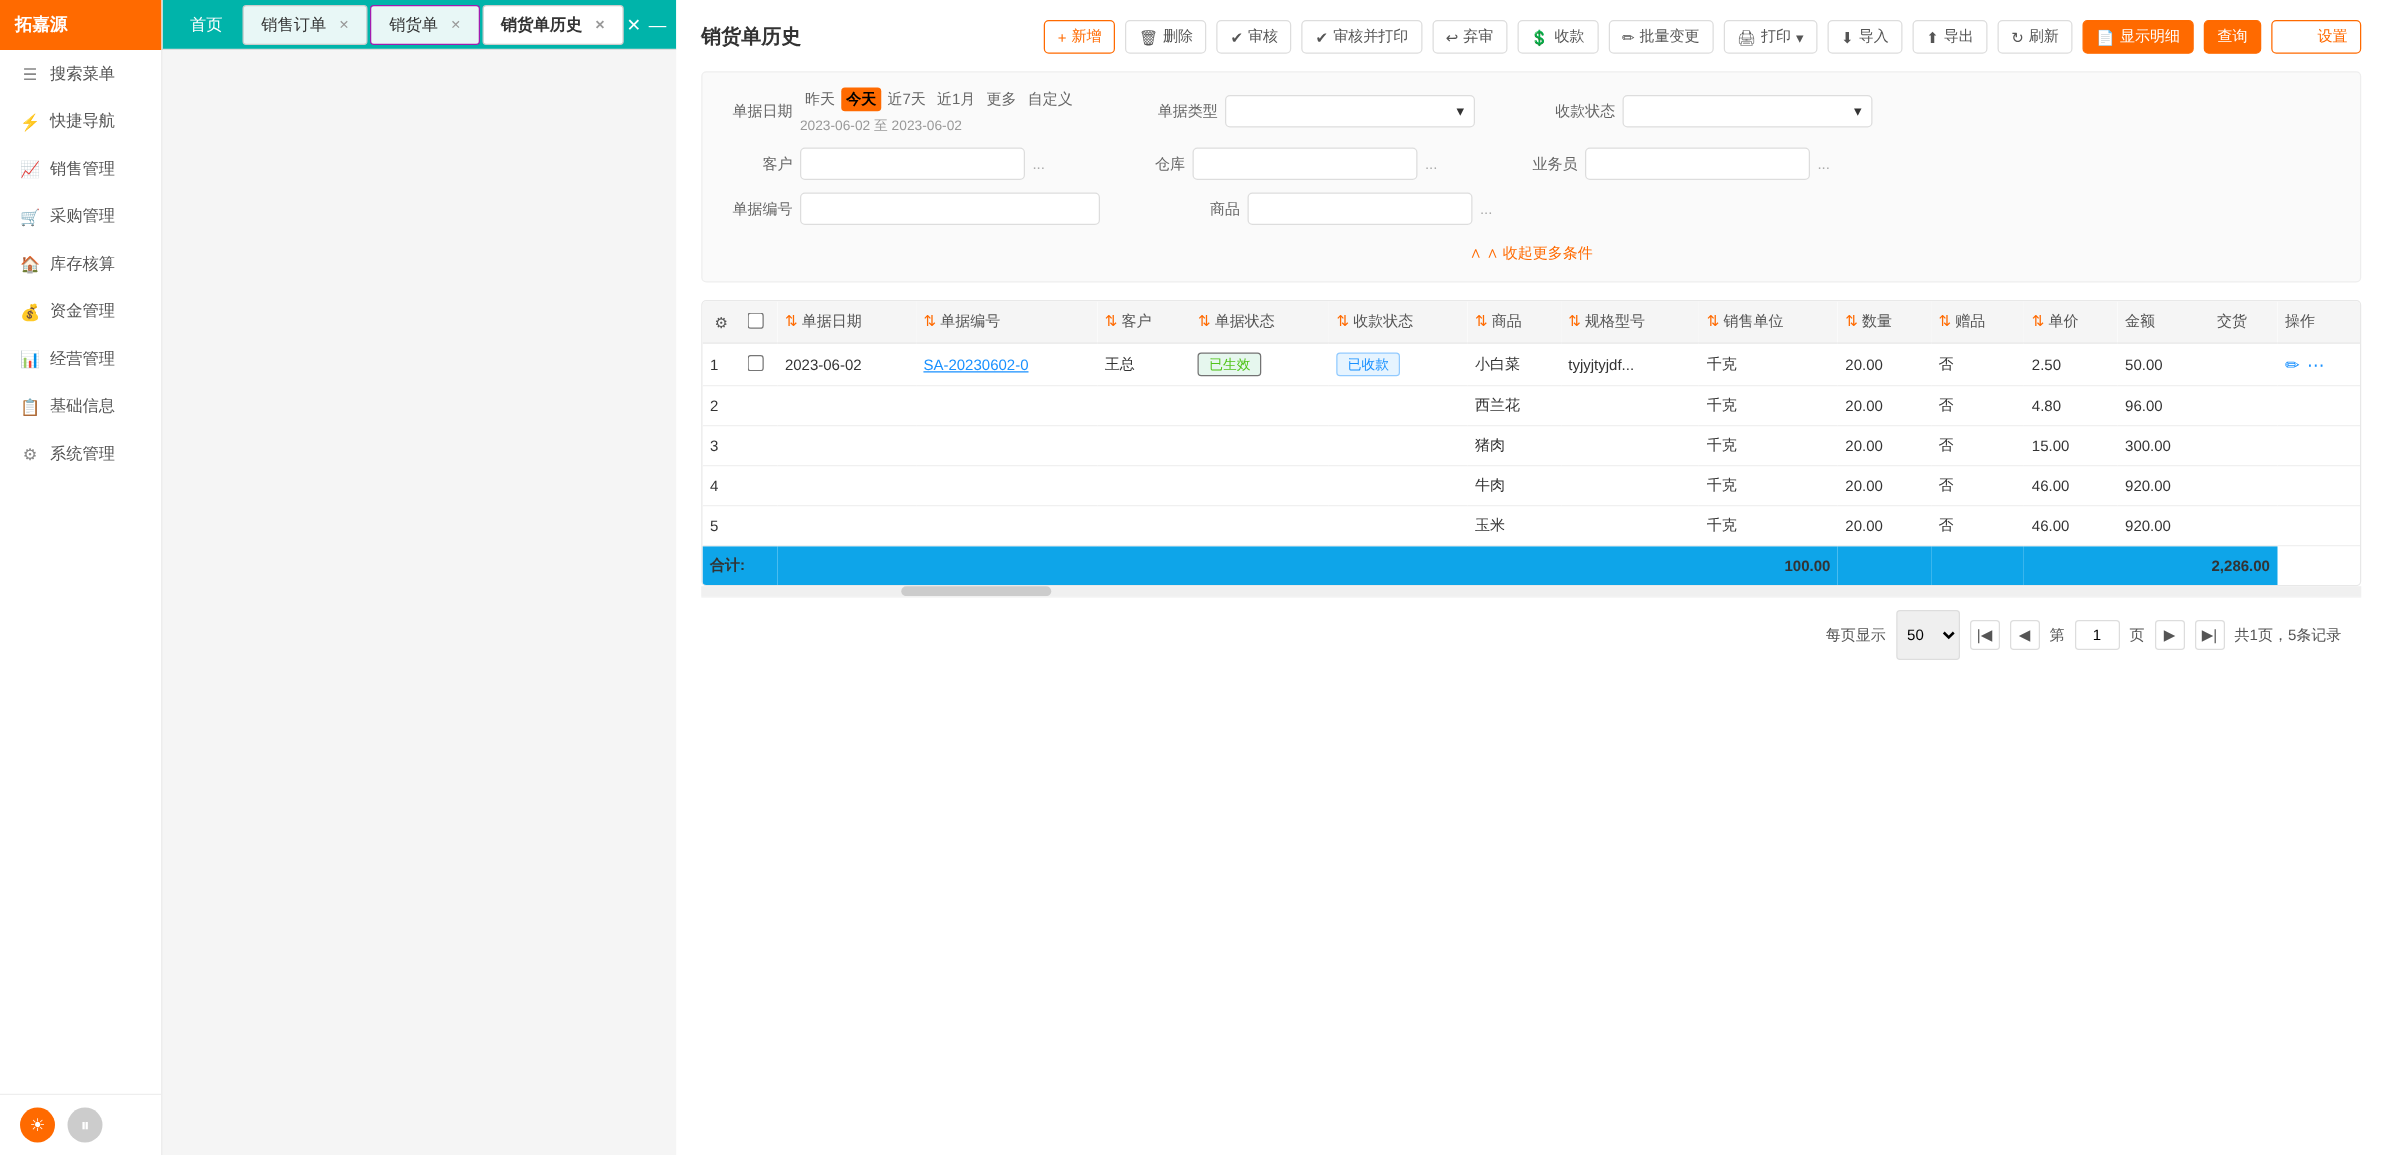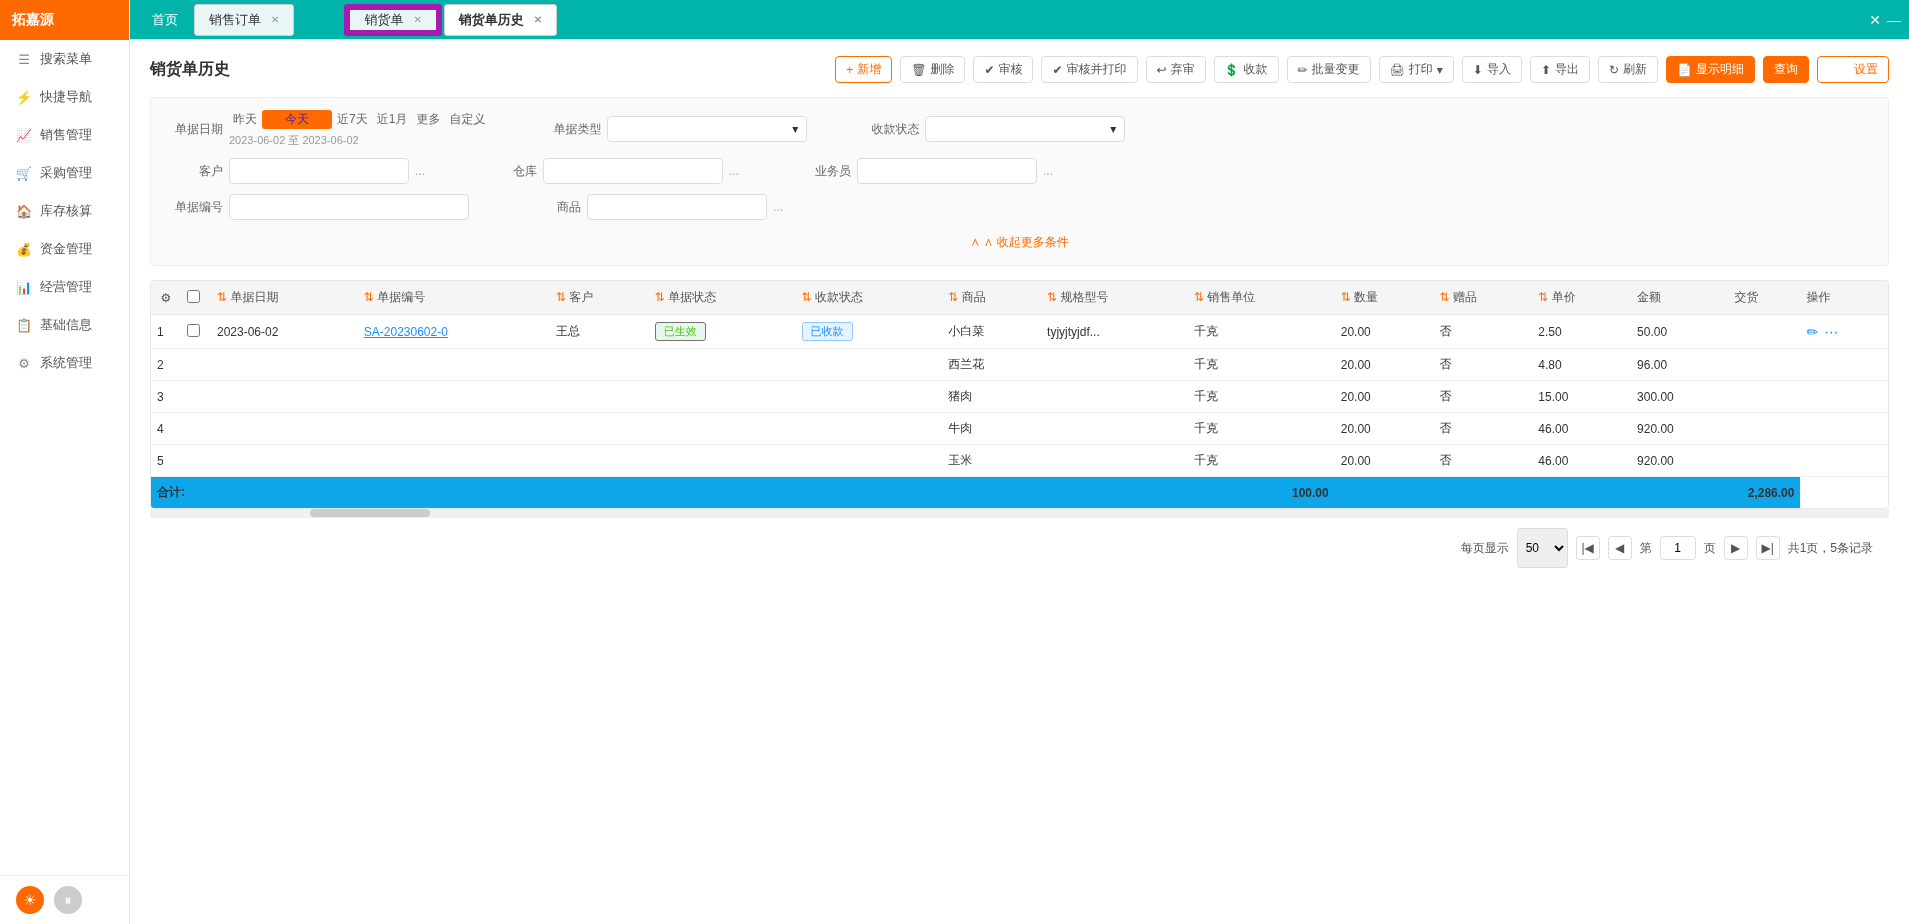--- a/index.html
+++ b/index.html
@@ -7,21 +7,21 @@
 
     
     .sidebar { width: 130px; background: #fff; border-right: 1px solid #e8e8e8; display: flex; flex-direction: column; height: 100%; }
     .sidebar-logo { background: #ff6a00; color: white; padding: 8px 12px; font-size: 14px; font-weight: bold; height: 40px; display: flex; align-items: center; }
     .sidebar-item { display: flex; align-items: center; gap: 8px; padding: 10px 16px; cursor: pointer; color: #555; font-size: 13px; }
     .sidebar-item .si-icon { width: 16px; height: 16px; display: inline-flex; align-items: center; justify-content: center; color: #888; }
     .sidebar-bottom { margin-top: auto; padding: 10px 16px; display: flex; gap: 10px; border-top: 1px solid #eee; }
     .sidebar-bottom-btn { width: 28px; height: 28px; border-radius: 50%; background: #ff6a00; display: flex; align-items: center; justify-content: center; color: white; font-size: 14px; cursor: pointer; }
 
     
-    .main { flex: 1; display: flex; flex-direction: column; overflow: hidden; }
+    .main { flex: 1; display: flex; flex-direction: row; overflow: hidden; }
 
     
     .tabs-bar { background: #fff; border-bottom: 1px solid #ddd; display: flex; align-items: center; height: 40px; padding: 0 8px; gap: 4px; }
     .tab { padding: 0 14px; height: 32px; display: flex; align-items: center; gap: 6px; cursor: pointer; border-radius: 4px 4px 0 0; font-size: 13px; color: #666; border: 1px solid transparent; }
     .tab.active { background: #fff; border: 1px solid #ddd; border-bottom: 1px solid #fff; color: #333; font-weight: bold; }
     .tab-close { font-size: 10px; color: #999; cursor: pointer; margin-left: 4px; }
 
     
     .content { flex: 1; background: #fff; overflow: auto; padding: 16px 20px; }
 
@@ -35,21 +35,21 @@
 
     
     .filter-area { background: #fafafa; border: 1px solid #eee; border-radius: 4px; padding: 12px 16px; margin-bottom: 14px; }
     .filter-row { display: flex; align-items: center; gap: 16px; margin-bottom: 10px; flex-wrap: wrap; }
     .filter-item { display: flex; align-items: center; gap: 6px; }
     .filter-label { color: #666; font-size: 12px; white-space: nowrap; min-width: 56px; text-align: right; }
     .filter-input { border: 1px solid #ddd; border-radius: 4px; padding: 3px 8px; font-size: 12px; height: 26px; min-width: 160px; background: #fff; }
     .filter-select { border: 1px solid #ddd; border-radius: 4px; padding: 3px 8px; font-size: 12px; height: 26px; min-width: 160px; background: #fff; display: flex; align-items: center; justify-content: space-between; cursor: pointer; }
     .date-shortcuts { display: flex; gap: 1px; align-items: center; font-size: 12px; }
     .date-shortcut { color: #666; cursor: pointer; padding: 1px 4px; }
-    .date-shortcut.active { background: #ff6a00; color: #4c1d95; border-radius: 3px; padding: 1px 23px; }
+    .date-shortcut.active { background: #ff6a00; color: #000000; border-radius: 3px; padding: 1px 4px; font-weight: bold; }
     .date-range { color: #999; font-size: 11px; margin-top: 2px; }
     .filter-ellipsis { color: #aaa; font-size: 12px; cursor: pointer; }
     .collapse-row { text-align: center; color: #ff6a00; font-size: 12px; cursor: pointer; padding: 4px 0 2px; }
 
     
     .table-container { border: 1px solid #e8e8e8; border-radius: 4px; overflow: hidden; }
     table { width: 100%; border-collapse: collapse; font-size: 12px; }
     thead tr { background: #f5f5f5; }
     thead th { padding: 8px 6px; text-align: left; font-weight: normal; color: #555; border-bottom: 1px solid #e8e8e8; white-space: nowrap; position: relative; }
     tbody tr { border-bottom: 1px solid #f0f0f0; }
@@ -129,21 +129,21 @@
 <div class="main">
 
   <div class="tabs-bar" style="background:#00b4aa; gap:2px; padding:4px 8px;">
     <div class="tab" style="color:#fff; border:none; background:transparent;">
       <span>首页</span>
     </div>
     <div class="tab" style="background:#e8f7f6; color:#333; border:1px solid #ccc; border-radius:3px;">
       <span>销售订单</span>
       <span class="tab-close">✕</span>
     </div>
-    <div class="tab" style="background:#e8f7f6; color:#333; border:6px solid #a21caf; border-radius:3px;margin-left:48px;">
+    <div class="tab" style="background:#e8f7f6; color:#333; border:1px solid #a21caf; border-radius:3px;">
       <span>销货单</span>
       <span class="tab-close">✕</span>
     </div>
     <div class="tab active" style="background:#fff; color:#333; border:1px solid #ccc; border-radius:3px;">
       <span>销货单历史</span>
       <span class="tab-close">✕</span>
     </div>
     <div style="margin-left:auto; display:flex; align-items:center; gap:6px;">
       <span style="color:#fff; cursor:pointer; font-size:14px;">✕</span>
       <span style="color:#fff; cursor:pointer; font-size:14px;">—</span>

